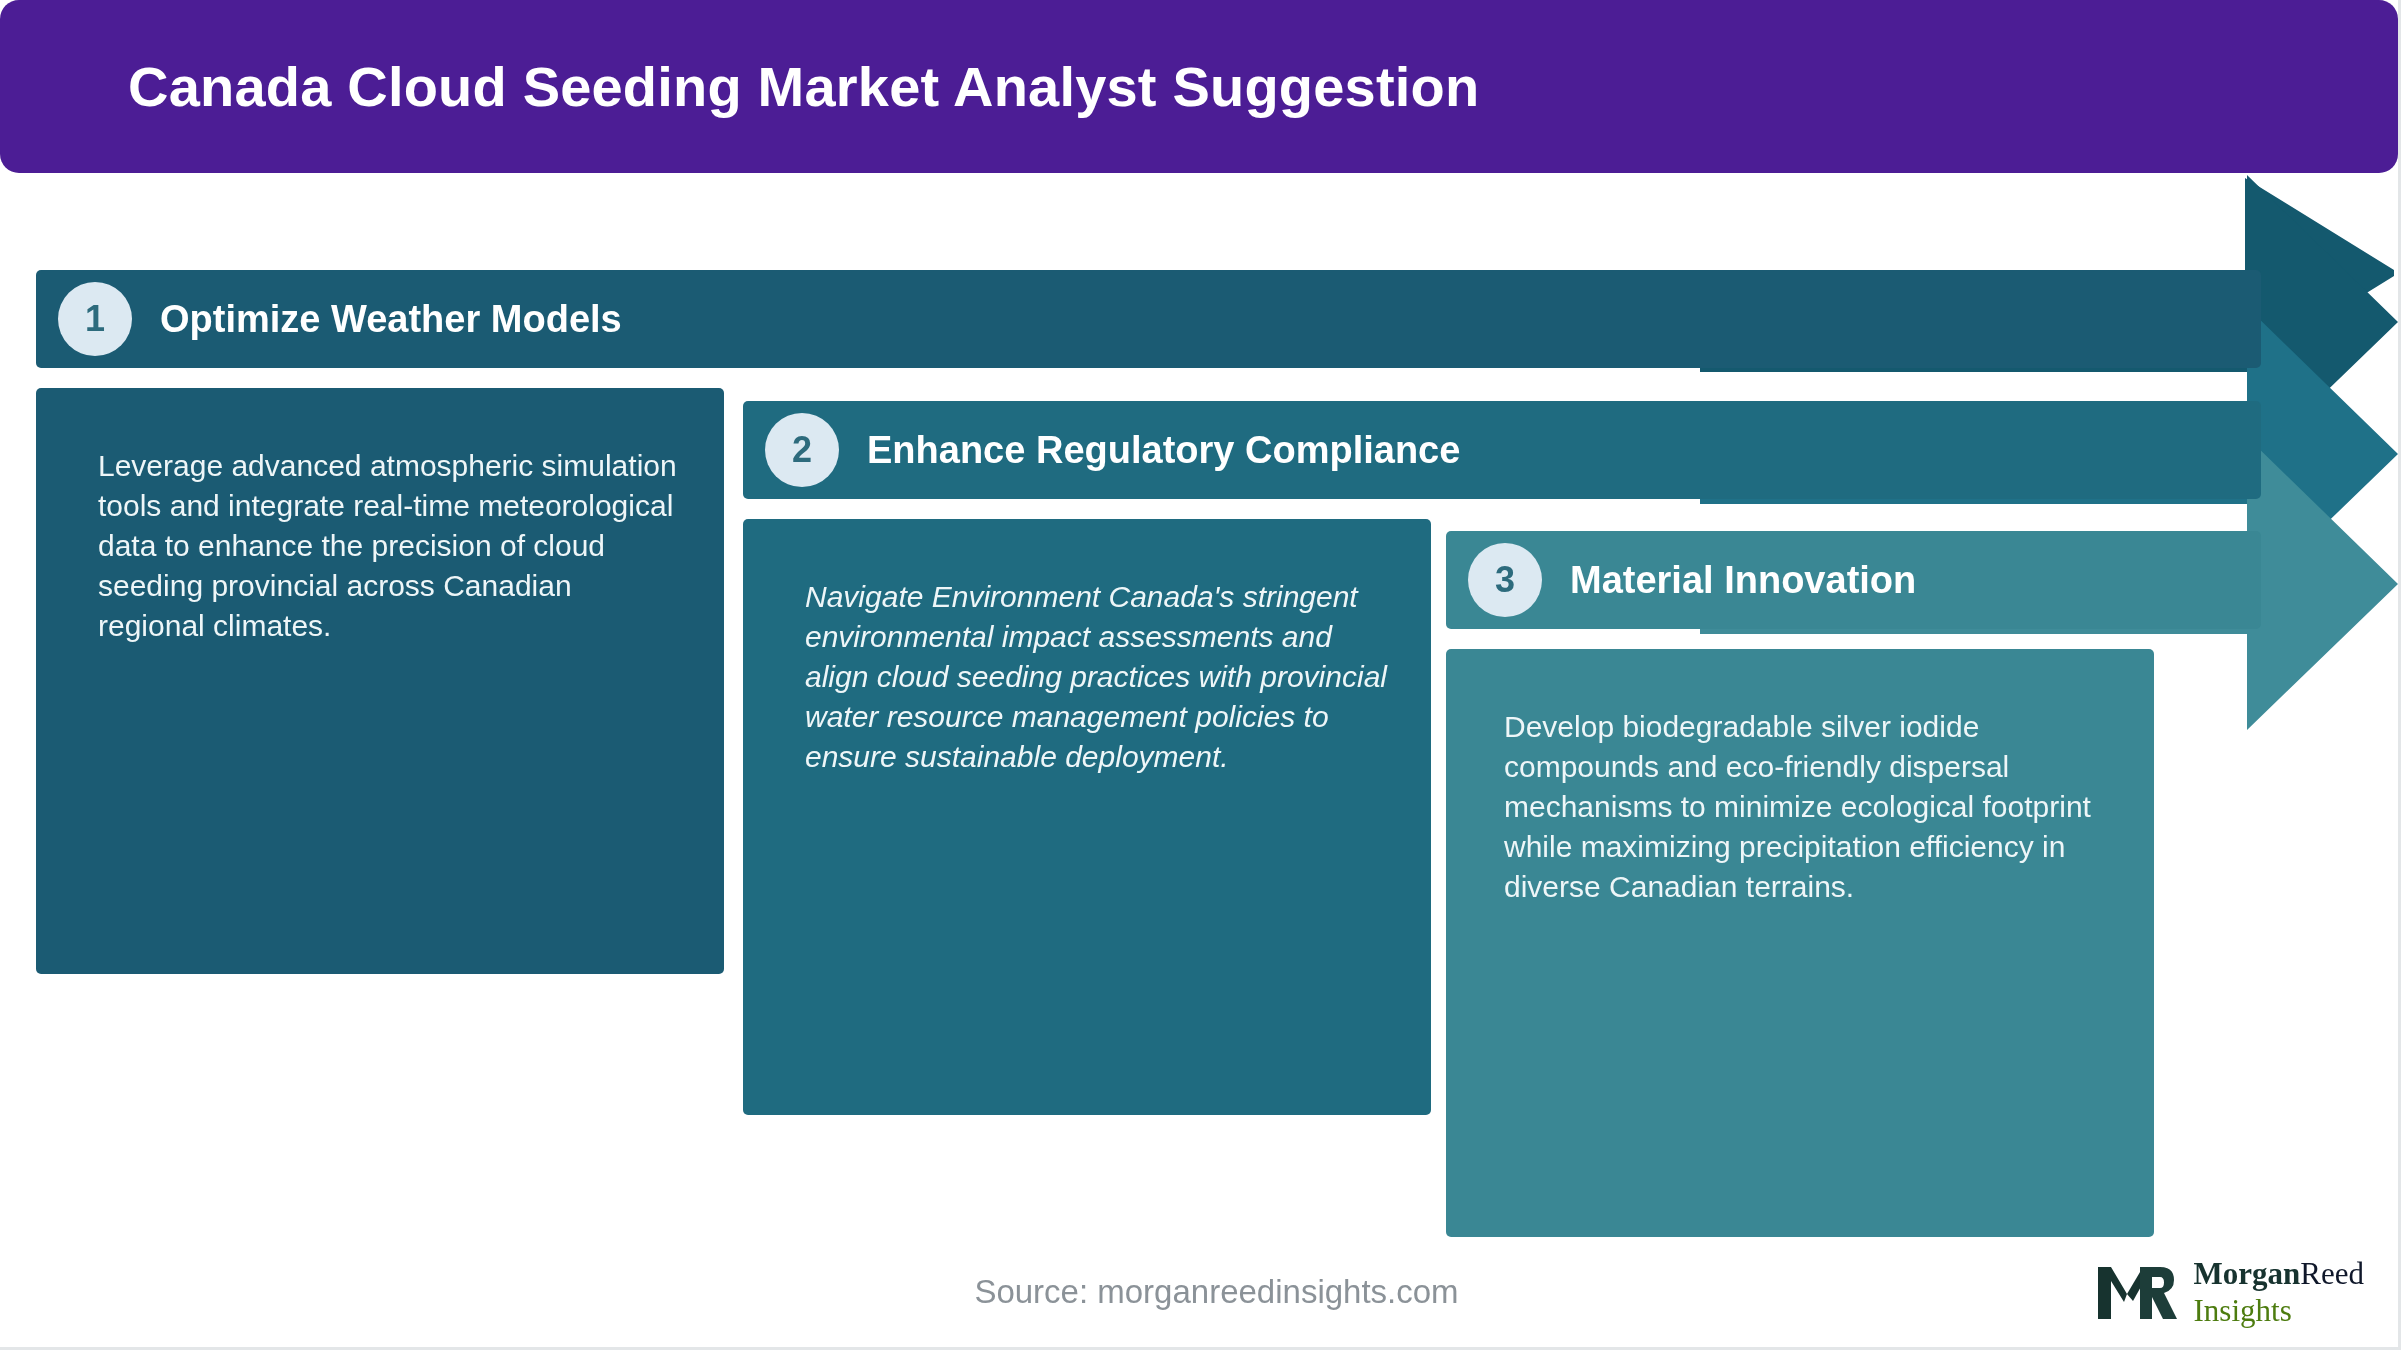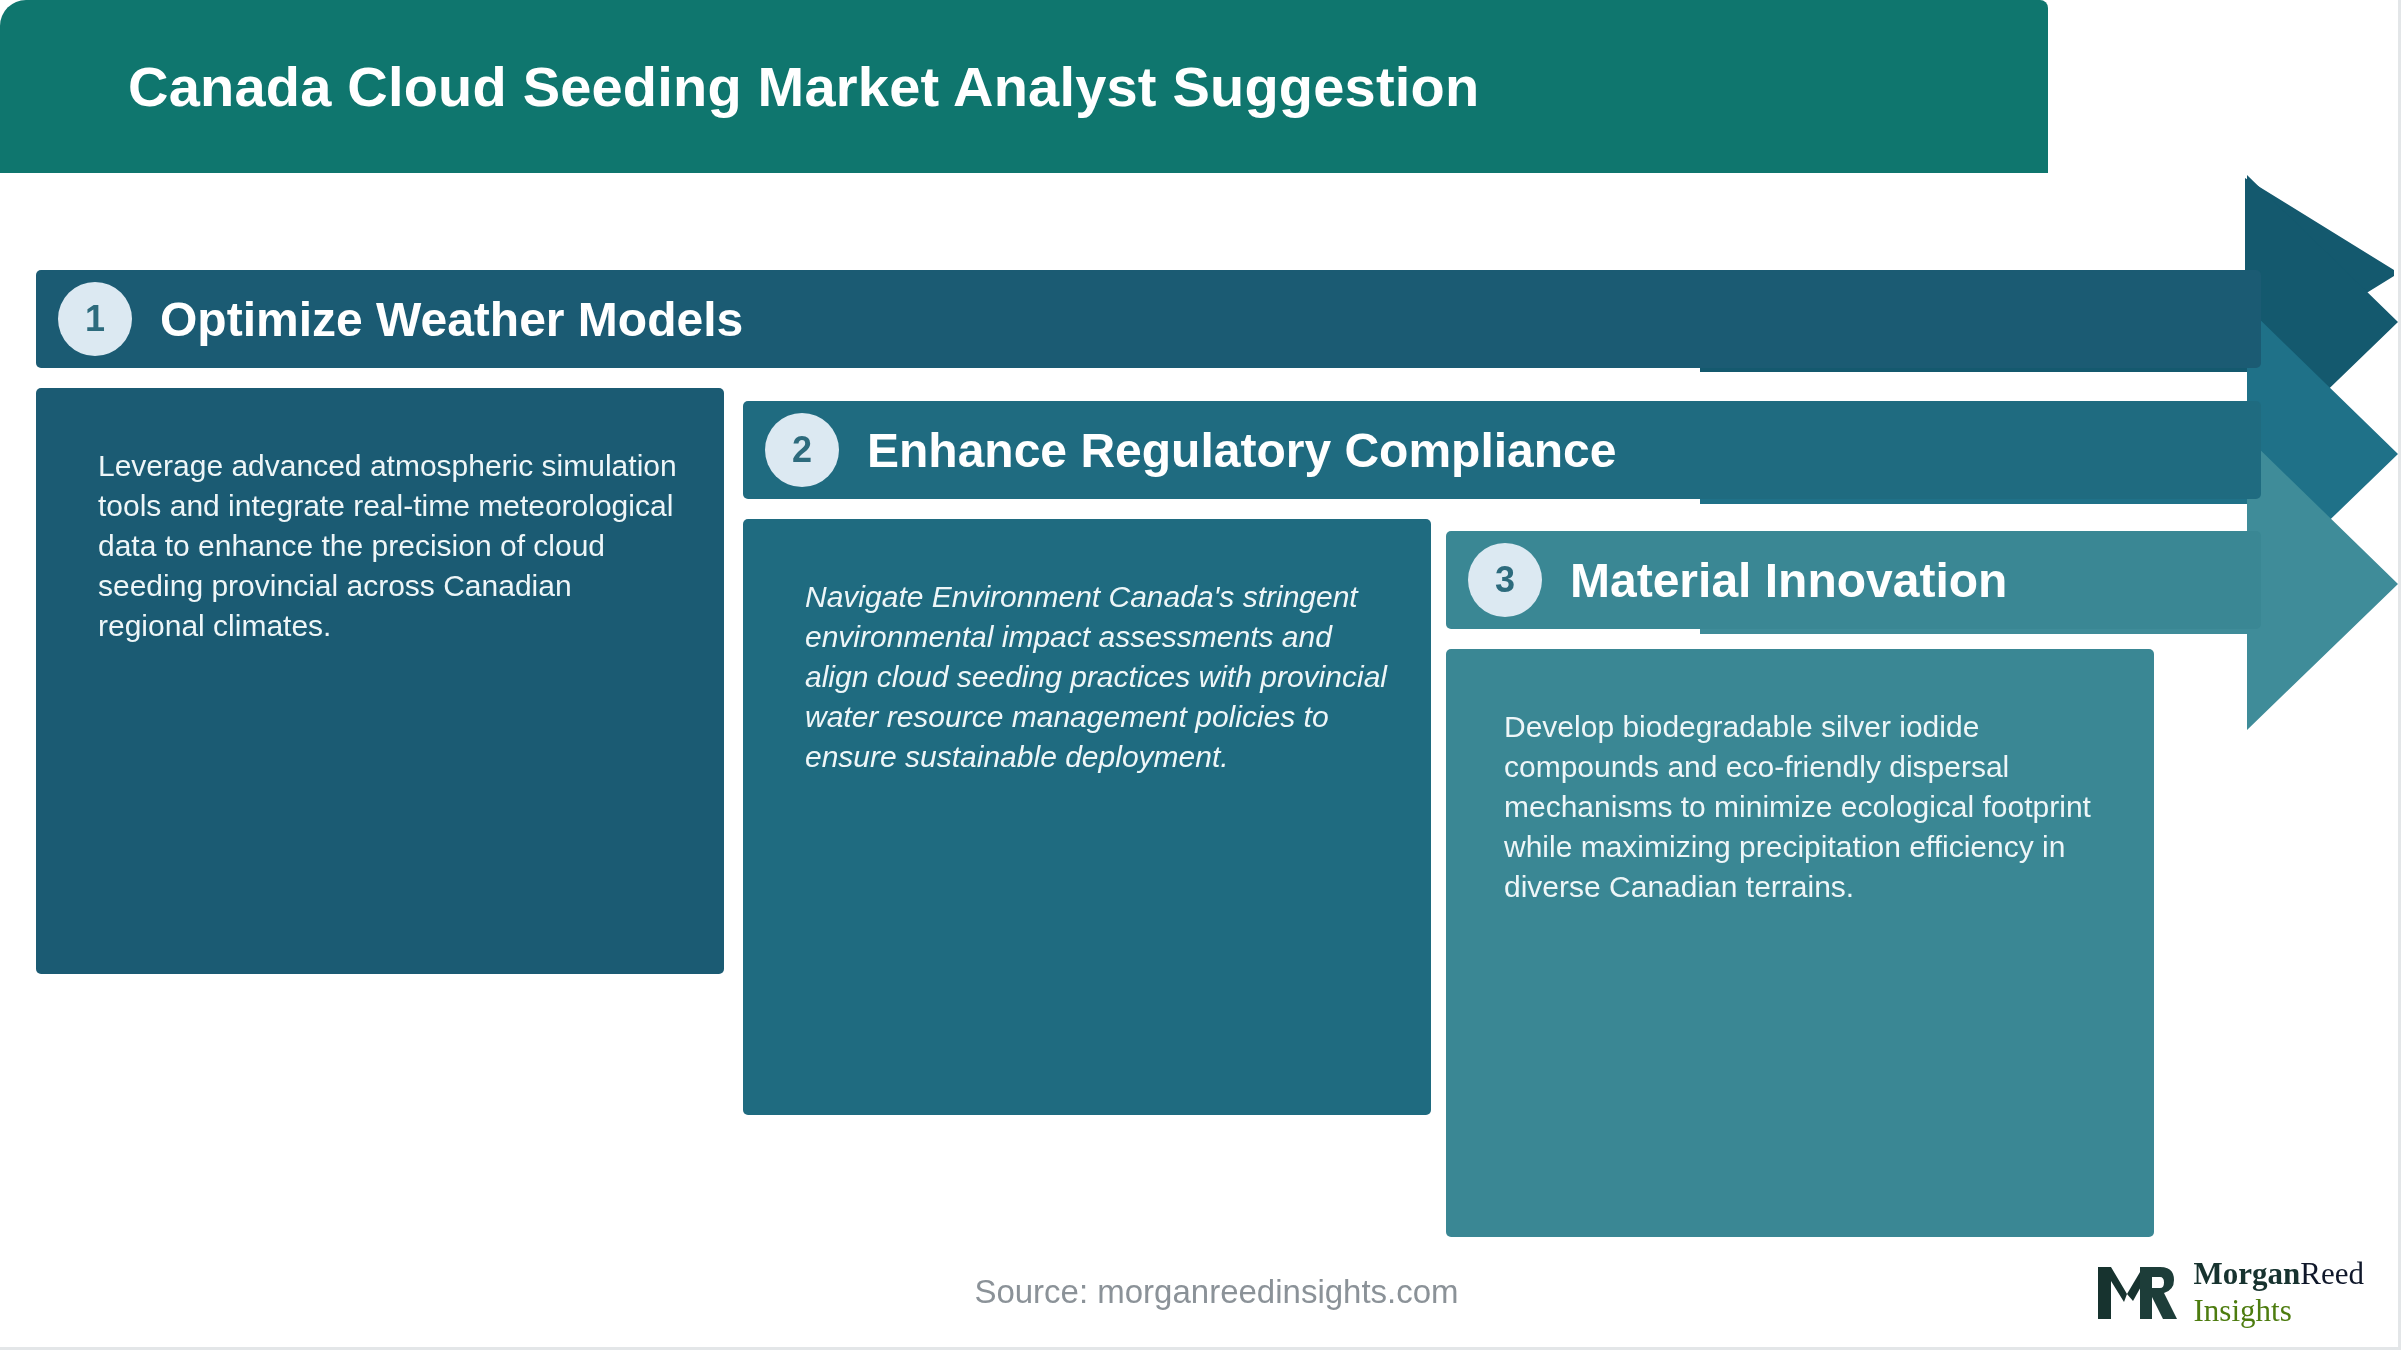--- a/index.html
+++ b/index.html
@@ -26,27 +26,28 @@
     border-right: 3px solid #e3e6e8;
     border-bottom: 3px solid #e3e6e8;
     overflow: hidden;
   }
 
   
   #header-bar {
     position: absolute;
     left: 0;
     top: 0;
-    width: 2048px;
+    width: 2398px;
     height: 173px;
-    background: #0f766e;
+    background: #4c1d95;
     border-top-left-radius: 26px;
     border-top-right-radius: 8px;
     display: flex;
     align-items: center;
+    border-radius: 19px;
   }
   #header-title {
     margin-left: 128px;
     color: #ffffff;
     font-size: 56px;
     font-weight: bold;
     letter-spacing: 0.2px;
     white-space: nowrap;
   }
 
@@ -76,21 +77,21 @@
     display: flex;
     align-items: center;
     justify-content: center;
     font-size: 36px;
     font-weight: bold;
     color: #2d6b7d;
     margin-left: 22px;
   }
   .step-title {
     color: #ffffff;
-    font-size: 48px;
+    font-size: 38px;
     font-weight: bold;
     margin-left: 28px;
     white-space: nowrap;
     text-align: right;
   }
   .step-card {
     position: absolute;
     border-radius: 5px;
     box-sizing: border-box;
   }

